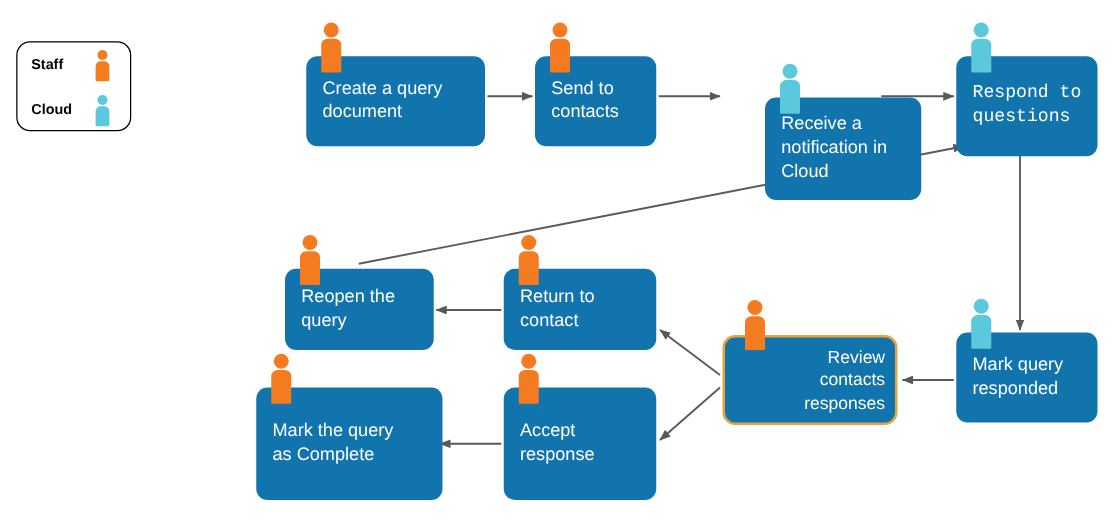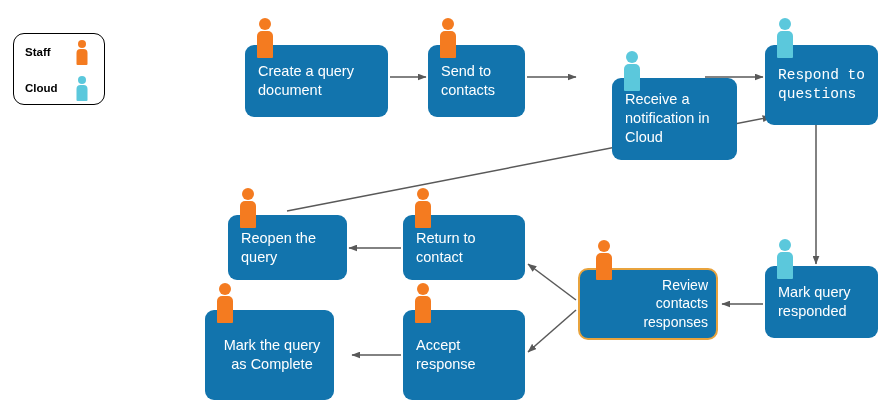--- a/index.html
+++ b/index.html
@@ -270,21 +270,21 @@
     <span class="node-figure">
       <span class="person p-md">
         <span class="head" style="background:#5BC8DC"></span>
         <span class="body" style="background:#5BC8DC"></span>
       </span>
     </span>
     <span class="node-label">Mark query
 responded</span>
   </div>
 
-  <div class="node" style="left:205px; top:310px; width:129px; height:90px;text-align:center;">
+  <div class="node" style="left:205px; top:310px; width:149px; height:90px;">
     <span class="node-figure">
       <span class="person p-md">
         <span class="head" style="background:#F47B20"></span>
         <span class="body" style="background:#F47B20"></span>
       </span>
     </span>
     <span class="node-label">Mark the query
 as Complete</span>
   </div>
 

